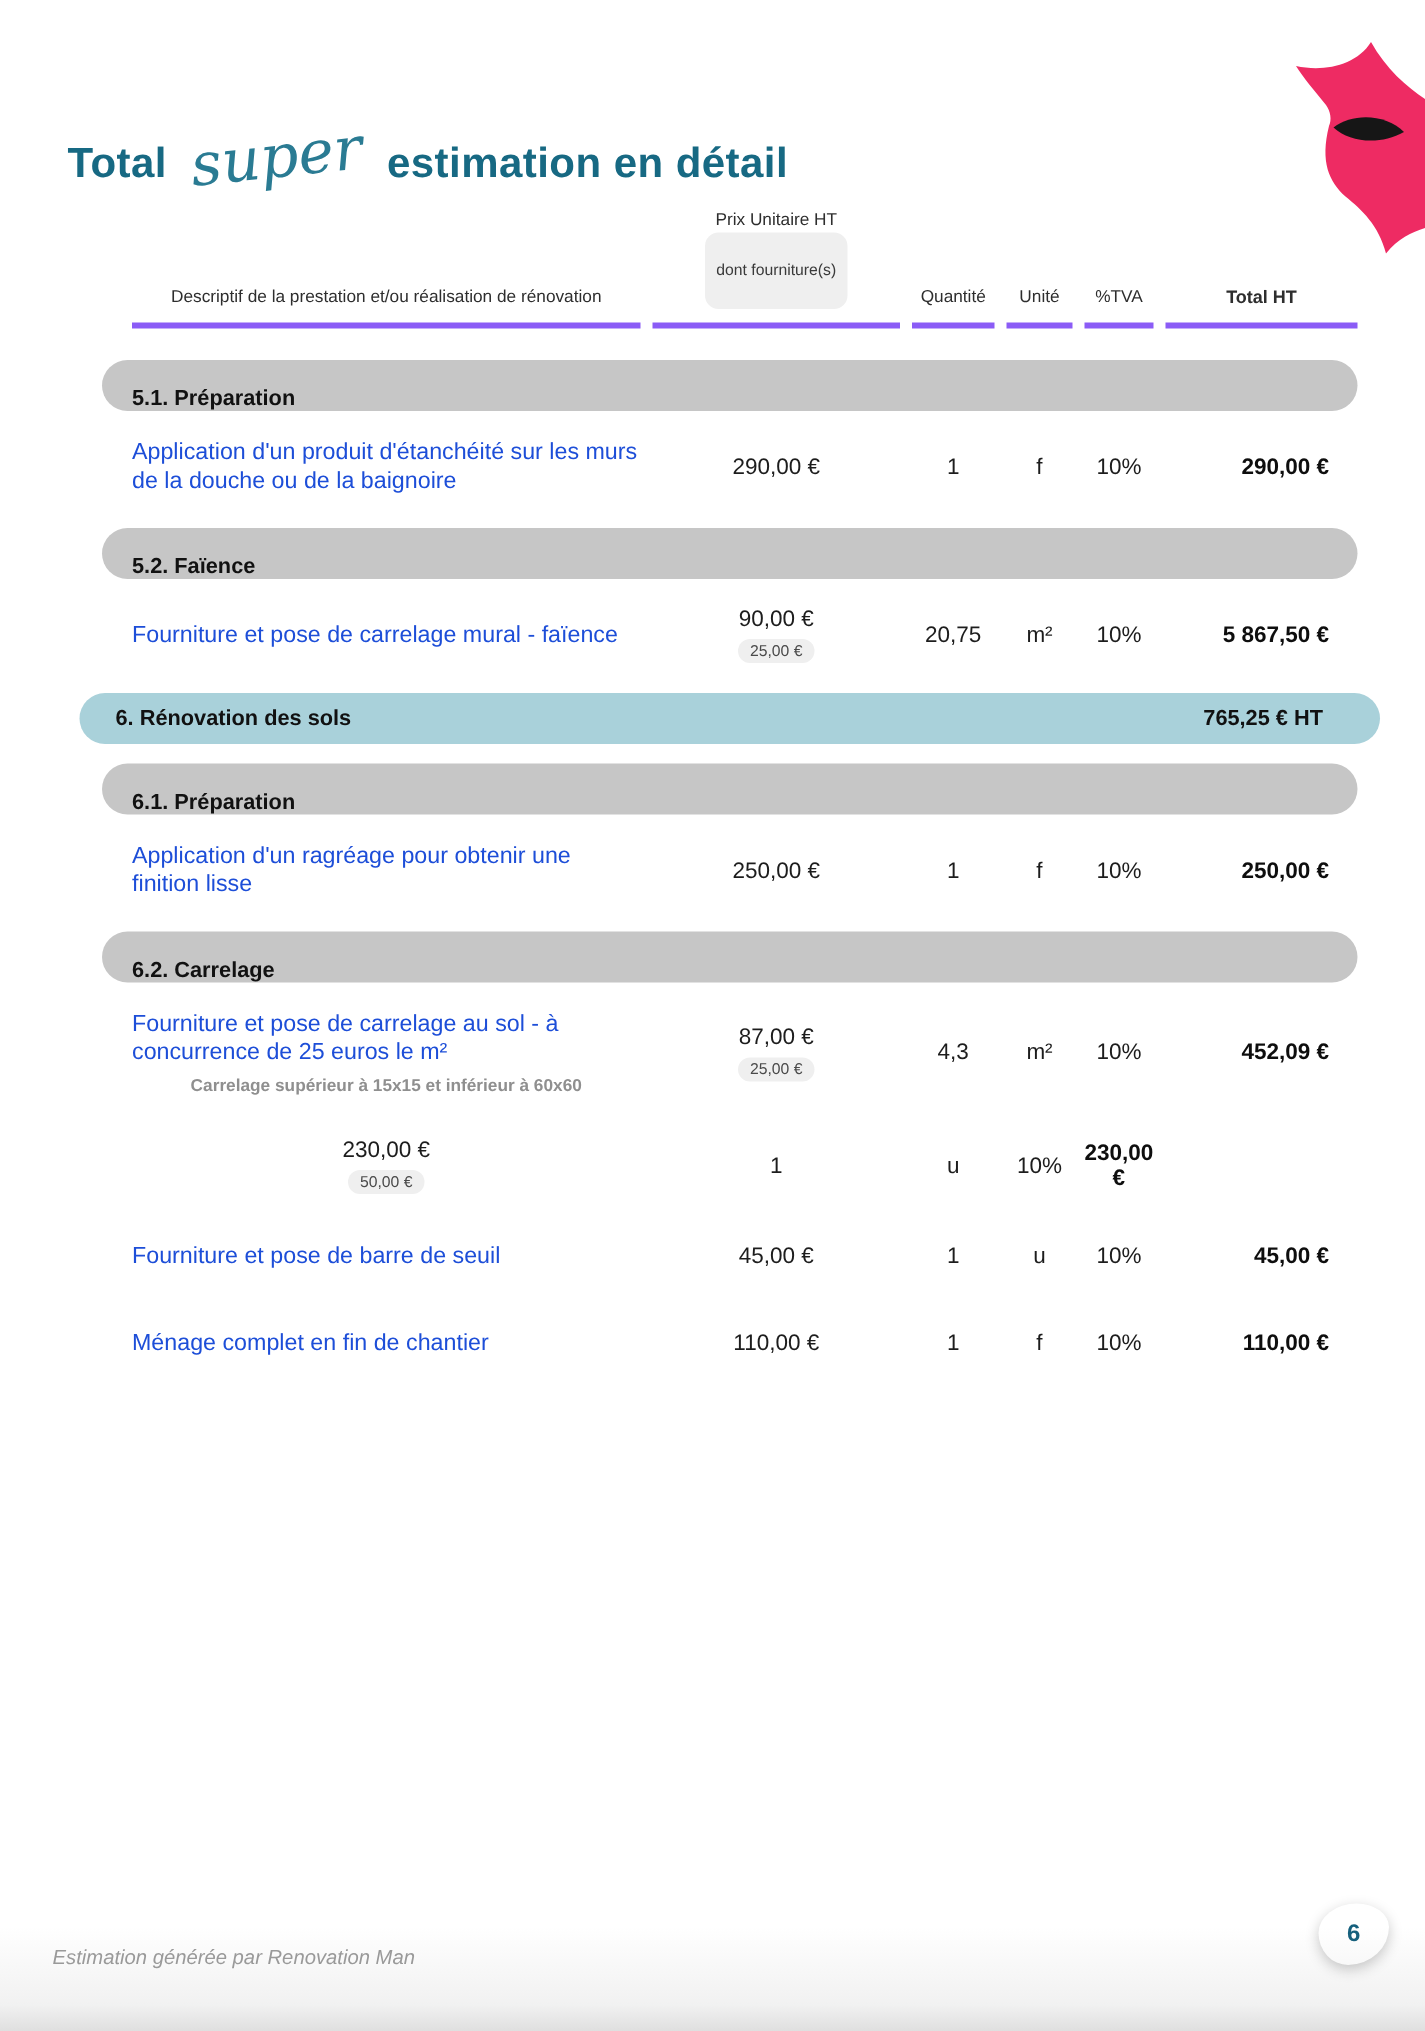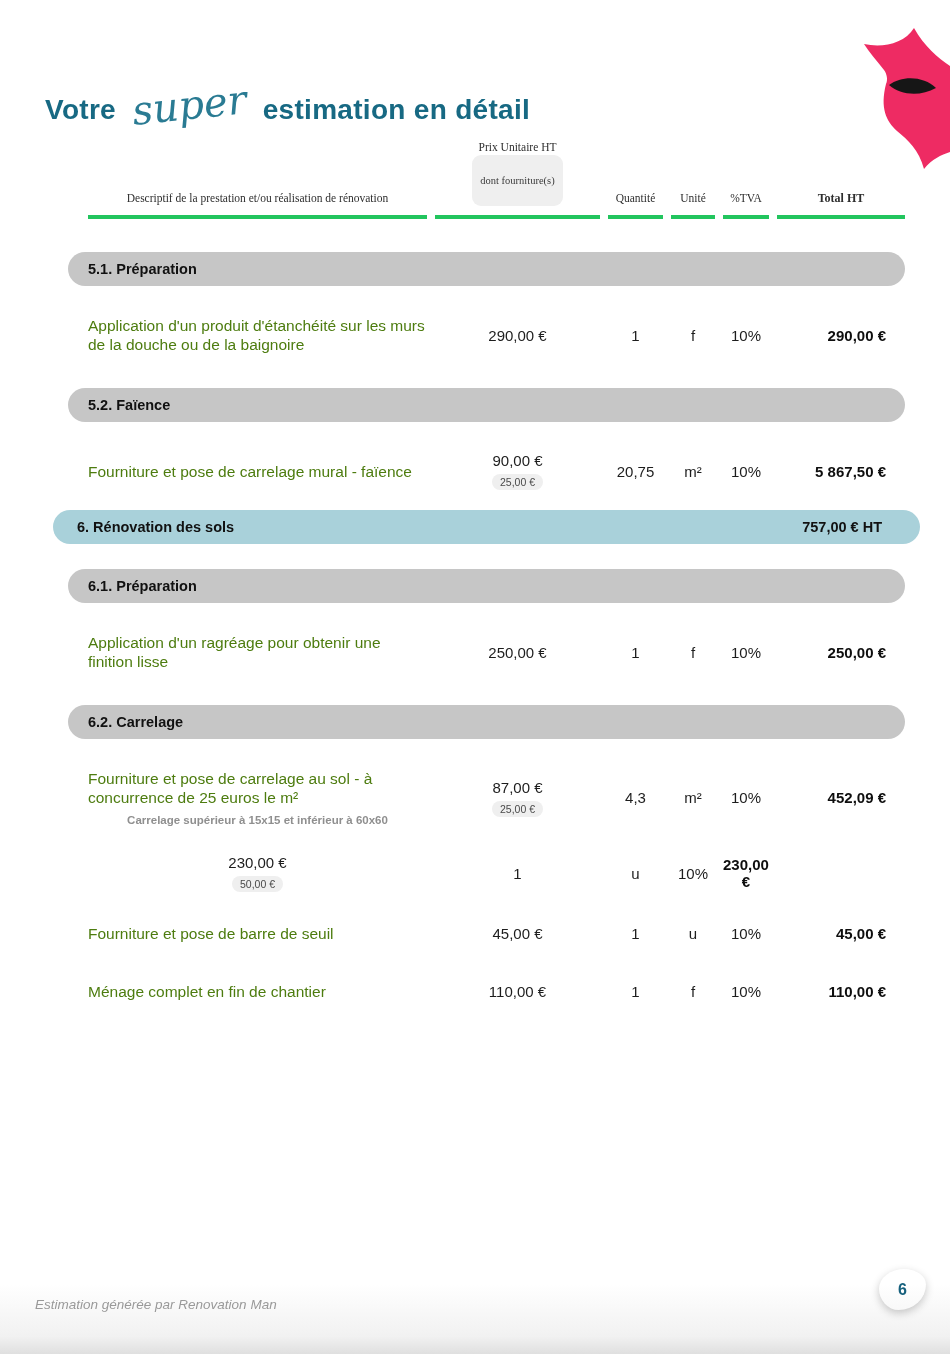--- a/index.html
+++ b/index.html
@@ -39,45 +39,45 @@
     display:grid;
     grid-template-columns:1fr 165px 55px 44px 46px 128px;
     column-gap:8px;
     align-items:center;
   }
 
   
   .thead { padding:0 15px 0 35px; }
   .thead .hcell {
     font-size:11.5px; color:#2e2e2e; text-align:center;
-    padding-bottom:9px; border-bottom:4px solid #22c55e;
-    align-self:end; line-height:15px;font-family:Liberation Serif, serif;
+    padding-bottom:9px; border-bottom:4px solid #8b5cf6;
+    align-self:end; line-height:15px;
   }
   .hcell.h-desc { }
   .hcell.h-total { font-weight:700; font-size:12px; }
   .pill {
     display:inline-block; background:#efefef; border-radius:9px;
     padding:18px 8px; font-size:10.5px; color:#3a3a3a;
   }
 
   
   .bar {
     height:34px; border-radius:17px;
     display:flex; align-items:center; justify-content:space-between;
     font-size:14.5px; font-weight:700; color:#111;
   }
-  .bar-sub  { background:#c6c6c6; margin:16px 15px; padding:12px 20px; }
+  .bar-sub  { background:#c6c6c6; margin:4px 15px; padding:0 20px;align-items:flex-end; }
   .bar-main { background:#a9d1da; padding:0 38px 0 24px; }
   .bar-main .bar-total { font-weight:700; }
 
   .sp-13 { height:13px; } .sp-6 { height:6px; } .sp-5 { height:5px; } .sp-4 { height:4px; }
 
   
   .item-row { padding:14px 15px 14px 35px; }
-  .cell-desc { font-size:15.5px; font-weight:500; color:#4d7c0f; line-height:19px; }
+  .cell-desc { font-size:15.5px; font-weight:500; color:#1d4ed8; line-height:19px; }
   .cell-subdesc { font-size:11.5px; font-weight:700; color:#8f8f8f; margin-top:7px;text-align:center; }
   .cell-price { text-align:center; font-size:15px; color:#1d1d1d; }
   .cell-price .supply { margin-top:3px; }
   .supply-pill {
     display:inline-block; background:#efefef; border-radius:9px;
     padding:2px 8px; font-size:10.5px; color:#4a4a4a;
   }
   .cell-qty, .cell-unit, .cell-vat { text-align:center; font-size:15px; color:#1d1d1d; }
   .cell-total { text-align:right; font-size:15px; font-weight:700; color:#0e0e0e; padding-right:19px; }
 
@@ -115,21 +115,21 @@
         C 55,122 44,112 33,103
         C 22,93 16,80 22,56
         C 24,52 23,46 20,42
         C 12,32 5,24 0,16
         C 18,20 40,16 50,0 Z"></path>
       <path fill="#161616" d="M25,57 C 38,47 60,48 72,60 C 56,69 36,67 25,57 Z"></path>
     </svg>
   </div>
 
   <div class="title-row">
-    <span class="title-word">Votre</span>
+    <span class="title-word">Total</span>
     <span class="title-script">super</span>
     <span class="title-word">estimation en détail</span>
   </div>
 
   <div class="table-area">
 
     <div class="grid thead">
       <div class="hcell h-desc">Descriptif de la prestation et/ou réalisation de rénovation</div>
       <div class="hcell h-price">
         <div>Prix Unitaire HT</div>
@@ -183,21 +183,21 @@
       </div>
       <div class="cell-qty">20,75</div>
       <div class="cell-unit">m²</div>
       <div class="cell-vat">10%</div>
       <div class="cell-total">5 867,50 €</div>
     </div>
         <div>
       <div class="sp-6"></div>
       <div class="bar bar-main">
         <span class="bar-label">6. Rénovation des sols</span>
-        <span class="bar-total">757,00 € HT</span>
+        <span class="bar-total">765,25 € HT</span>
       </div>
       <div class="sp-5"></div>
     </div>
         <div>
       <div class="sp-4"></div>
       <div class="bar bar-sub">
         <span class="bar-label">6.1. Préparation</span>
       </div>
     </div>
         <div class="grid item-row">

